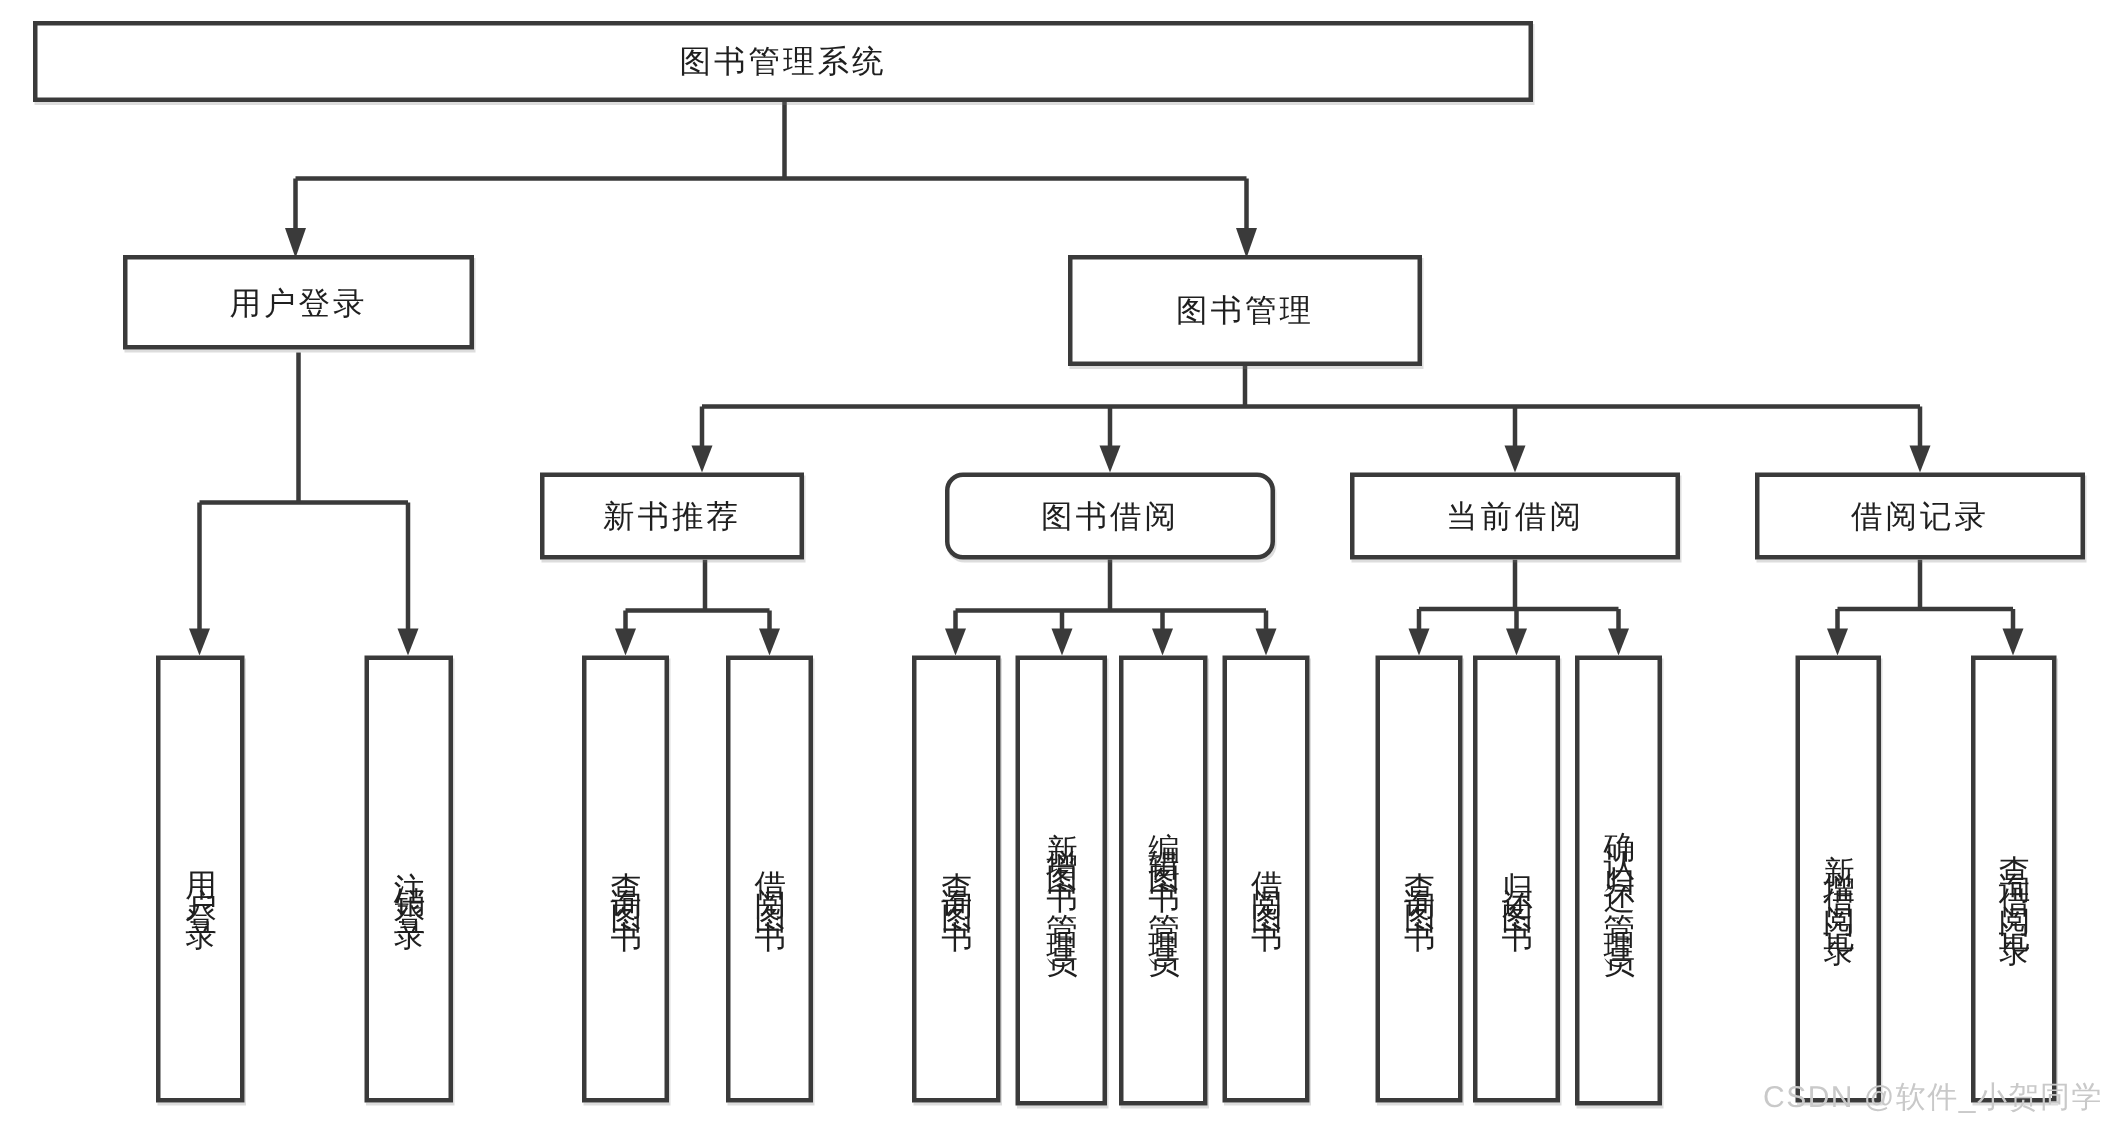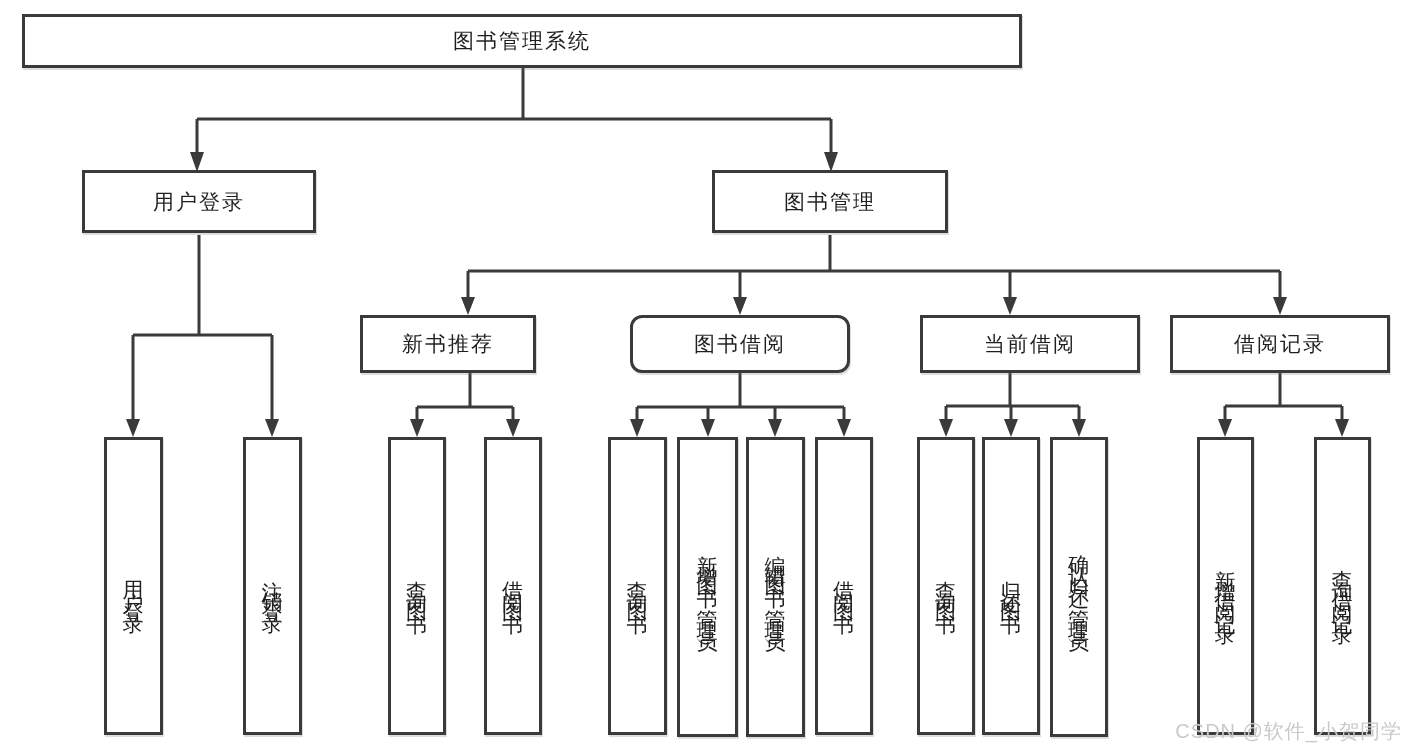--- a/index.html
+++ b/index.html
@@ -121,31 +121,31 @@
     </g>
   </svg>
 
   <div class="node" style="left:22px;top:14px;width:1000px;height:54px;">
     <span>图书管理系统</span>
   </div>
 
   <div class="node" style="left:82px;top:170px;width:234px;height:63px;">
     <span>用户登录</span>
   </div>
-  <div class="node" style="left:712px;top:170px;width:236px;height:63px;">
+  <div class="node" style="left:712px;top:170px;width:236px;height:74px;">
     <span>图书管理</span>
   </div>
 
   <div class="node" style="left:360px;top:315px;width:176px;height:58px;">
     <span>新书推荐</span>
   </div>
   <div class="node" style="left:630px;top:315px;width:220px;height:58px;border-radius:12px;">
     <span>图书借阅</span>
   </div>
-  <div class="node" style="left:900px;top:315px;width:220px;height:58px;margin-left:20px;">
+  <div class="node" style="left:900px;top:315px;width:220px;height:58px;">
     <span>当前借阅</span>
   </div>
   <div class="node" style="left:1170px;top:315px;width:220px;height:58px;">
     <span>借阅记录</span>
   </div>
 
   <div class="vnode" style="left:104px;top:437px;width:59px;height:298px;">
     <span class="vtext">用户登录</span>
   </div>
   <div class="vnode" style="left:243px;top:437px;width:59px;height:298px;">

